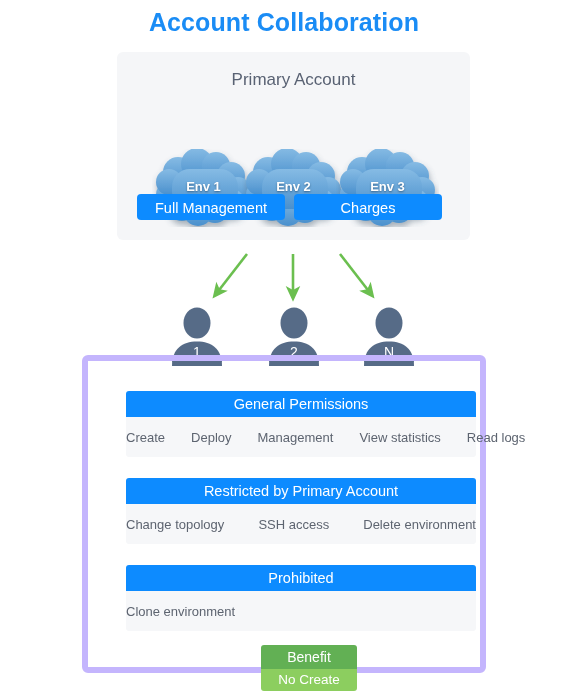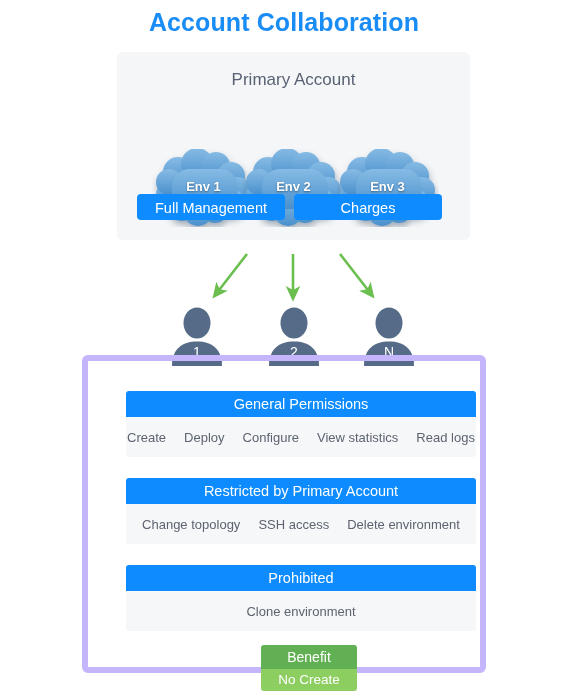--- a/index.html
+++ b/index.html
@@ -184,22 +184,22 @@
     text-align: center;
     height: 26px;
     line-height: 26px;
     border-radius: 3px 3px 0 0;
   }
   .perm-body {
     background: #f6f7f9;
     height: 40px;
     display: flex;
     align-items: center;
-    justify-content: center;
-    gap: 18px;
+    justify-content: space-between;
+    gap: 26px;
     border-radius: 0 0 3px 3px;
   }
   .perm-item {
     font-size: 13px;
     color: #5d6470;
     white-space: nowrap;
   }
 
   
   #benefit-badge {
@@ -378,21 +378,21 @@
   </div>
 </div>
 
 <div id="permissions-panel">
 
   <div class="perm-group g1">
     <div class="perm-header">General Permissions</div>
     <div class="perm-body">
       <span class="perm-item">Create</span>
       <span class="perm-item">Deploy</span>
-      <span class="perm-item">Configure</span>
+      <span class="perm-item">Management</span>
       <span class="perm-item">View statistics</span>
       <span class="perm-item">Read logs</span>
     </div>
   </div>
 
   <div class="perm-group g2">
     <div class="perm-header">Restricted by Primary Account</div>
     <div class="perm-body">
       <span class="perm-item">Change topology</span>
       <span class="perm-item">SSH access</span>

